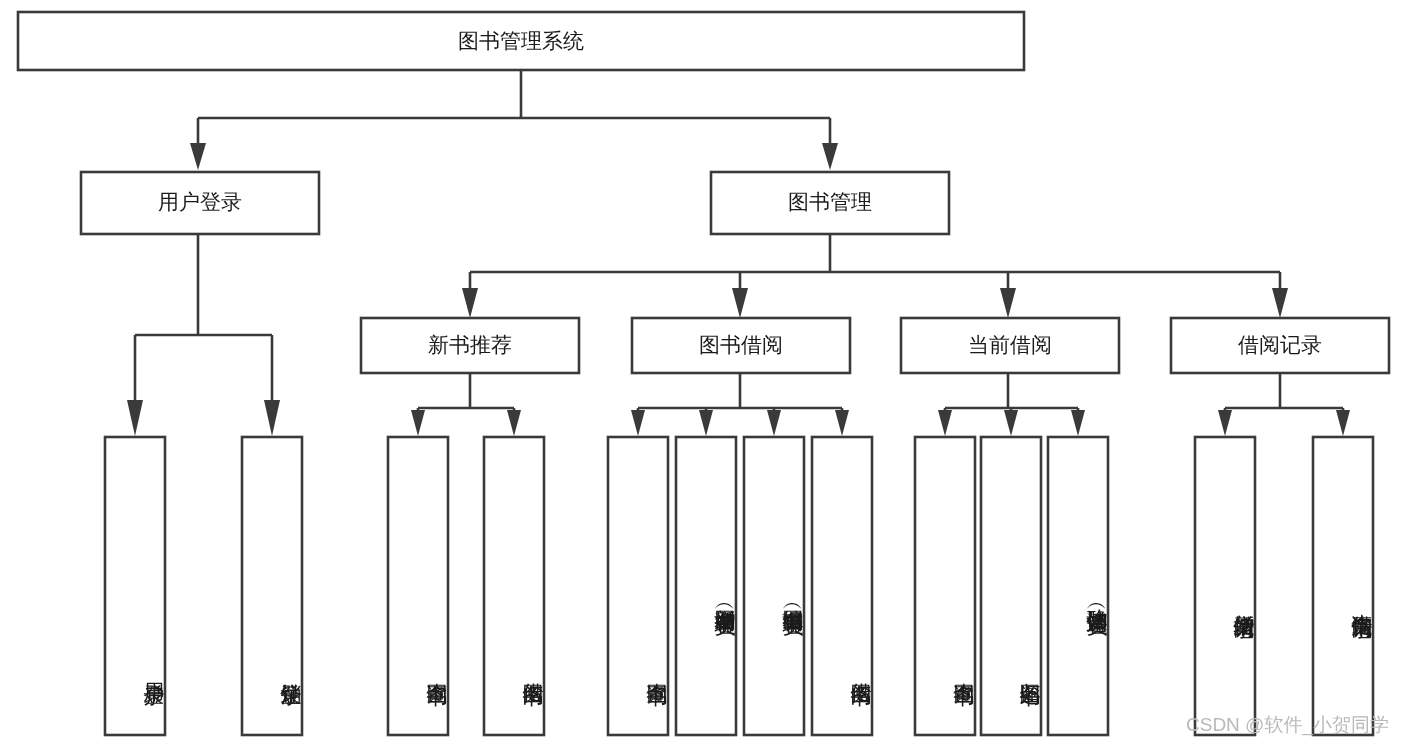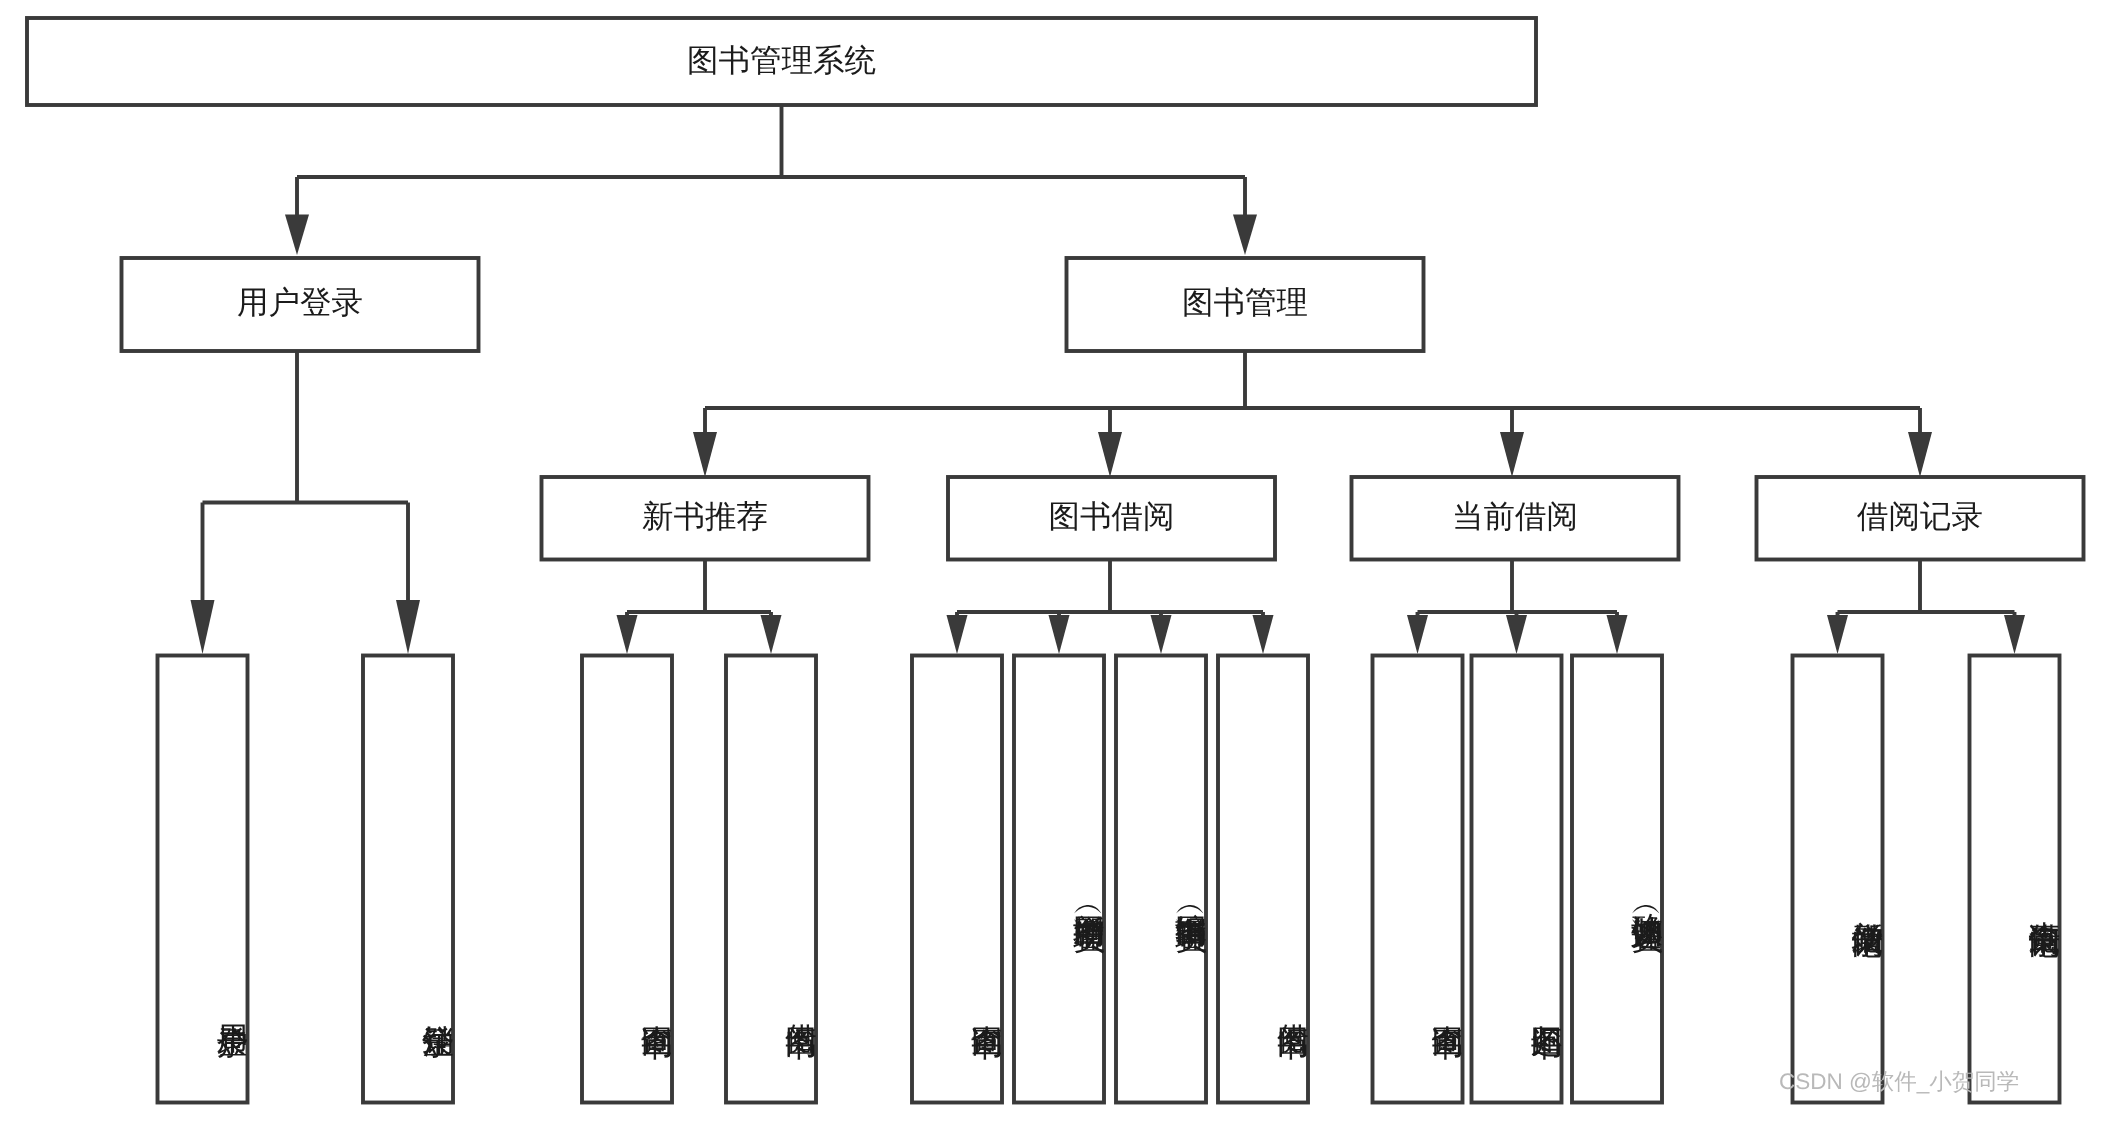--- a/index.html
+++ b/index.html
@@ -61,21 +61,21 @@
     line-height: 1;
     display: flex;
     align-items: flex-start;
     justify-content: center;
     pointer-events: none;
     text-align: center;
   }
   .watermark {
     position: absolute;
     font-family: "Liberation Sans", "DejaVu Sans", sans-serif;
-    font-size: 15px;
+    font-size: 19px;
     color: #b9b9b9;
     white-space: nowrap;
     left: 1186px;
     top: 712px;
   }
 </style>
 </head>
 <body>
 
 <div id="diagram-root">

